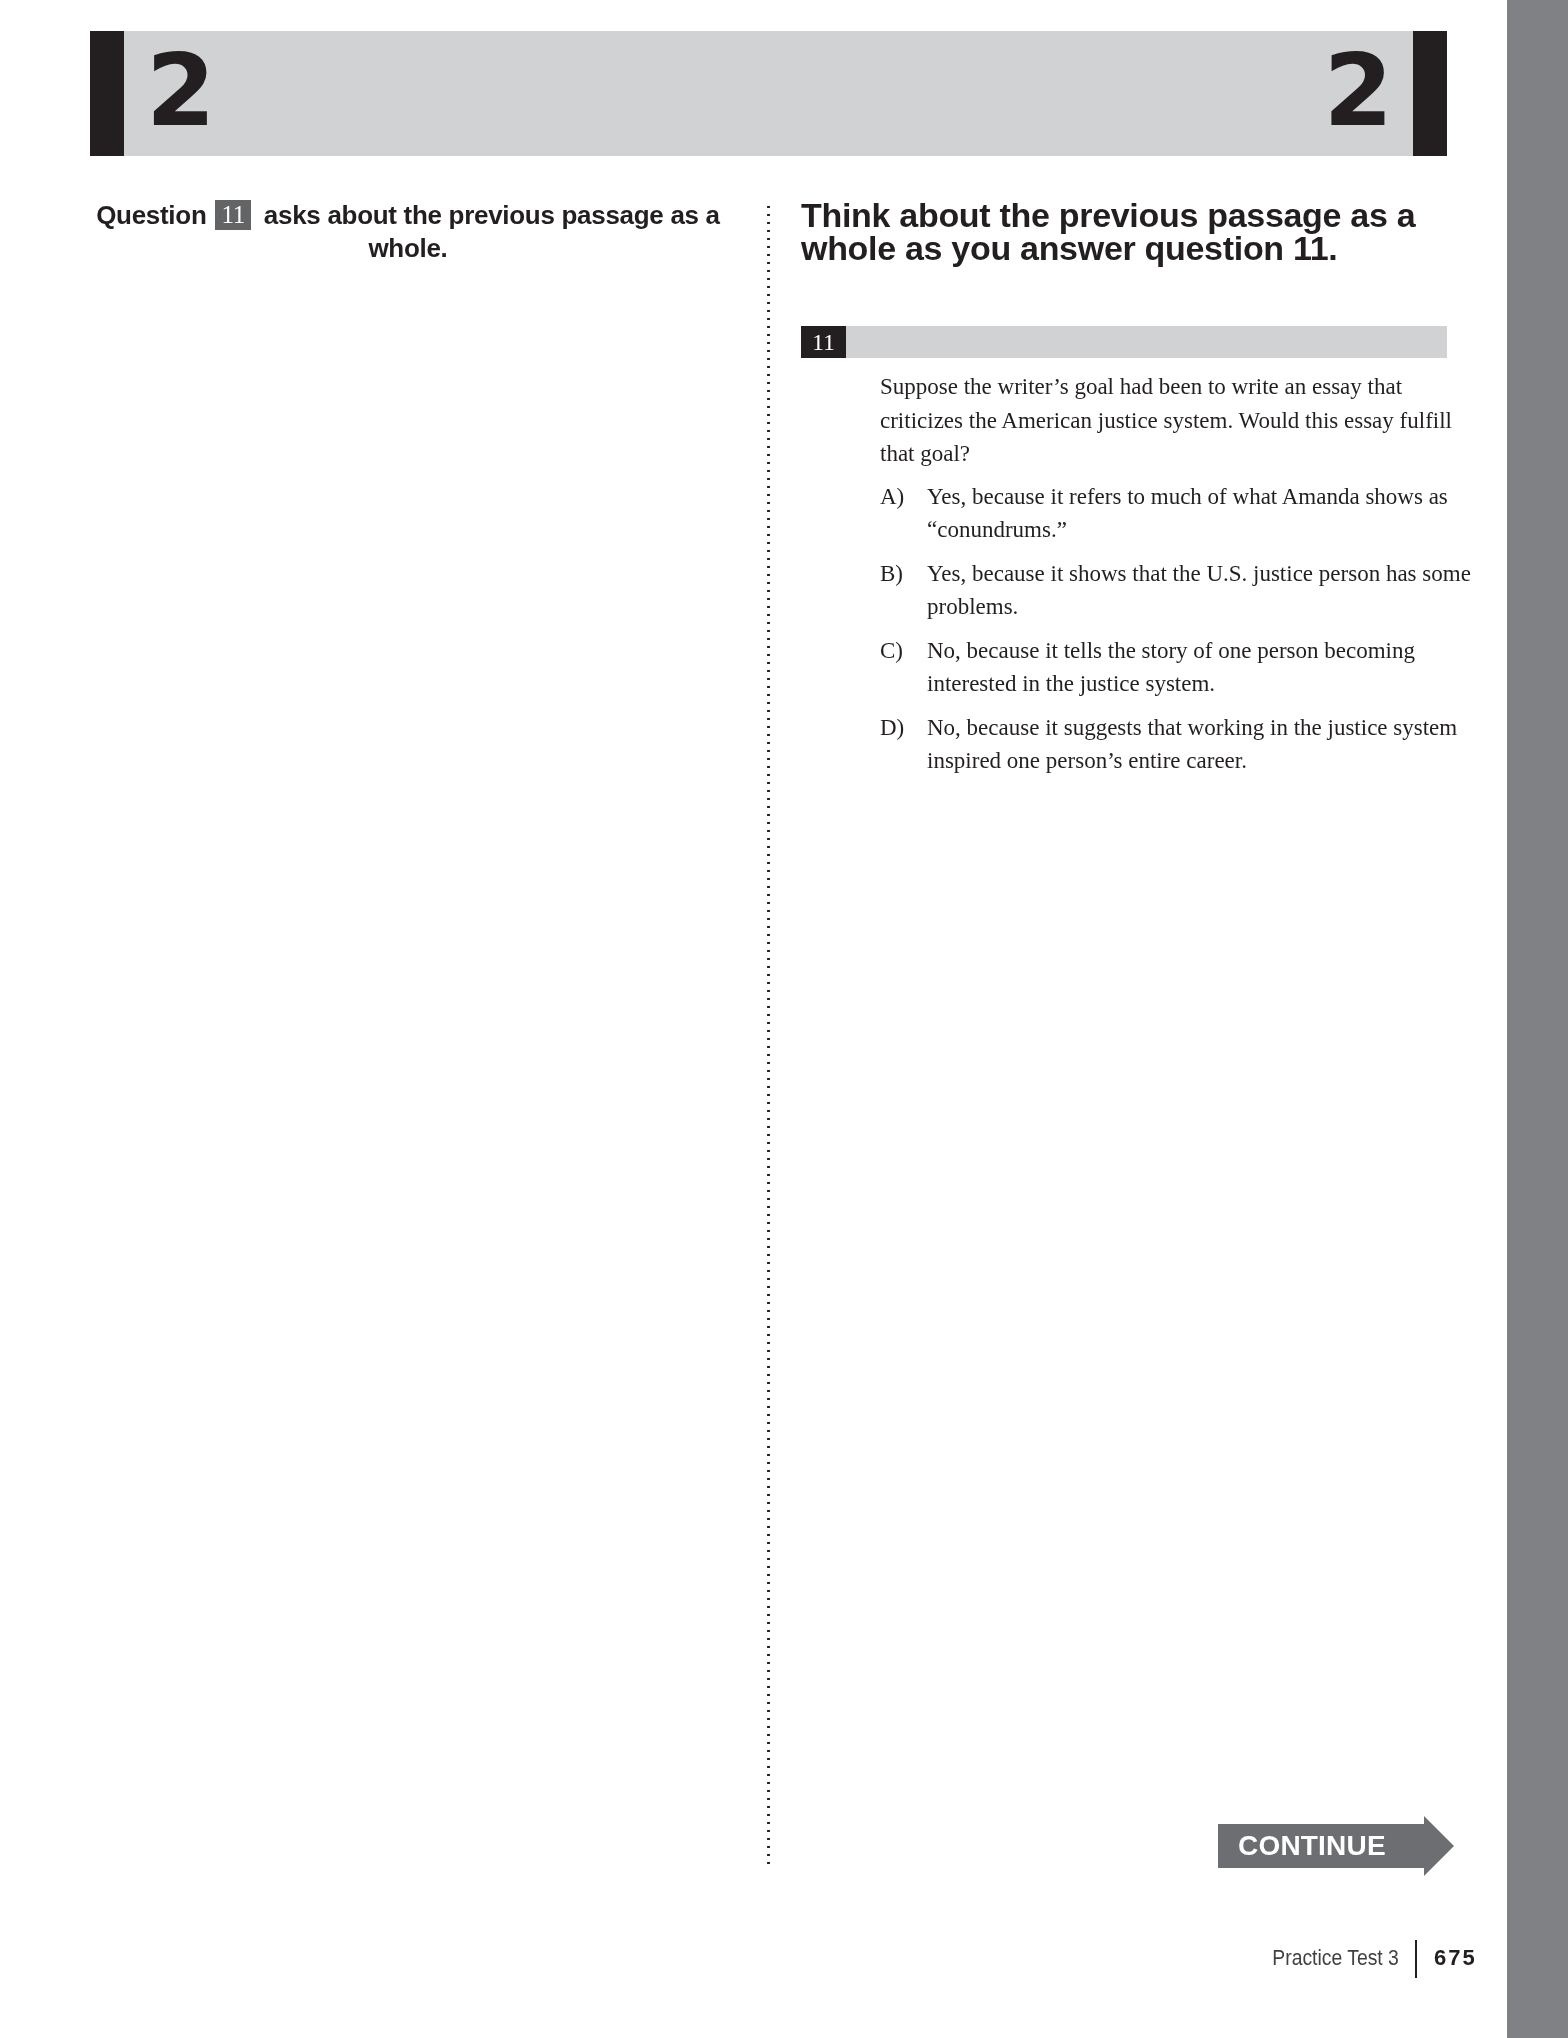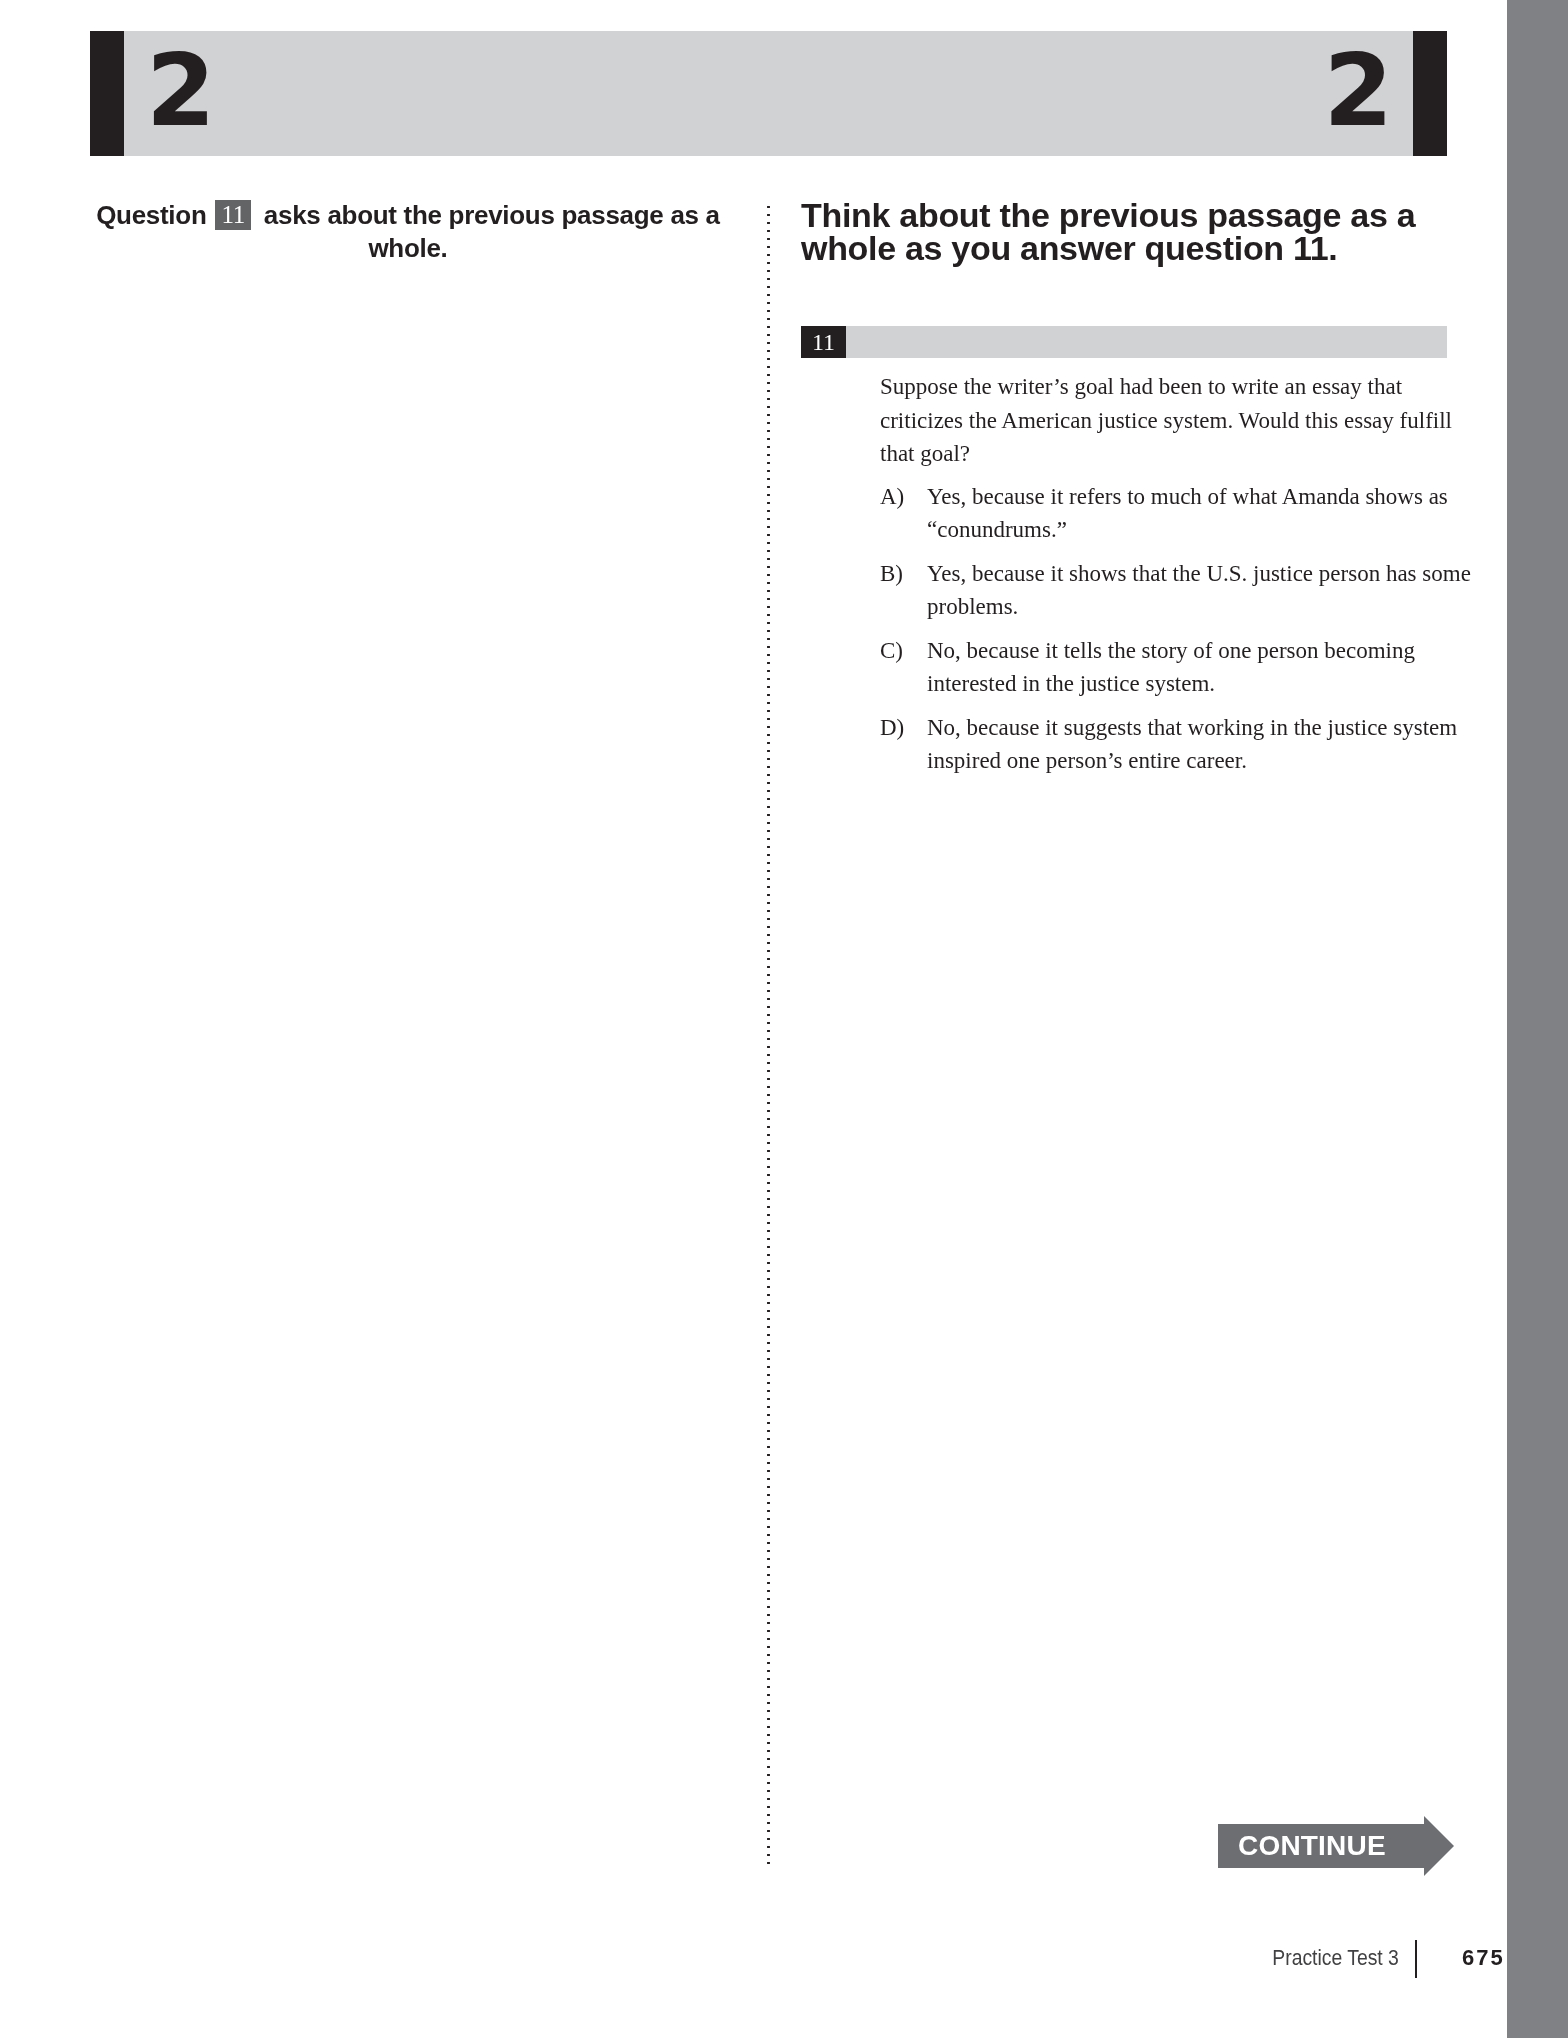--- a/index.html
+++ b/index.html
@@ -210,21 +210,20 @@
     .footer-page {
       position: absolute;
       left: 234px;
       top: 4px;
       font-family: "Liberation Sans", sans-serif;
       font-weight: bold;
       font-size: 22px;
       line-height: 28px;
       letter-spacing: 2px;
       color: #231f20;
-      margin-left: 28px;
     }
   </style>
 </head>
 <body>
 
 <div class="side-strip"></div>
 
 <div class="header-band">
   <div class="header-bar-left"></div>
   <div class="section-num left">2</div>

